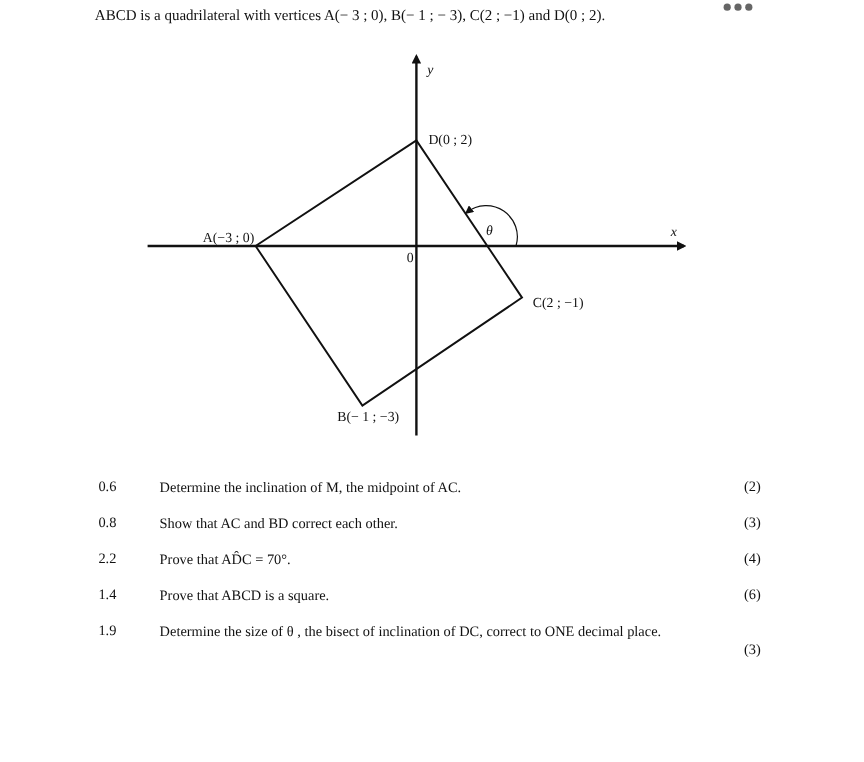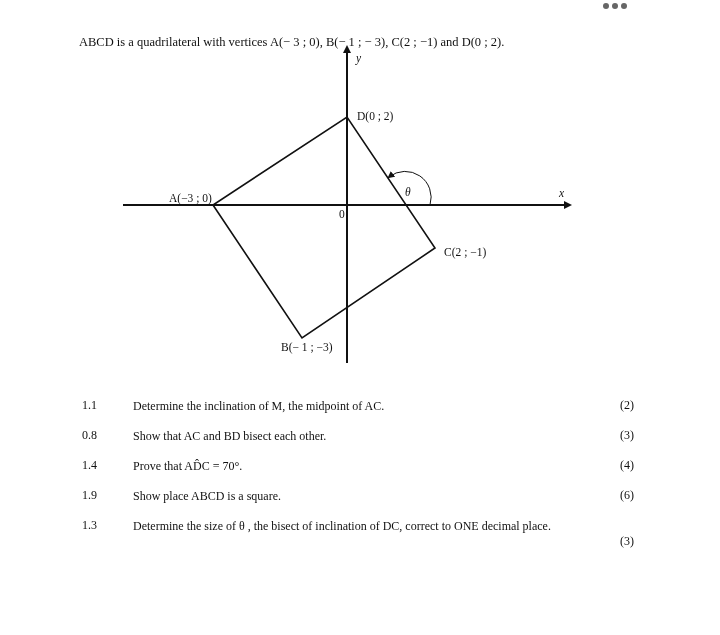--- a/index.html
+++ b/index.html
@@ -1,18 +1,18 @@
 <!DOCTYPE html>
 <html><head>
 <meta charset="utf-8">
 <style>
   html, body { margin:0; padding:0; background:#ffffff; }
   body { width:720px; height:635px; position:relative; overflow:hidden;
          font-family:"Liberation Serif", serif; color:#111; }
-  .intro { position:absolute; left:79px; top:6px; font-size:12.5px; white-space:nowrap;margin-top:29px; }
+  .intro { position:absolute; left:79px; top:6px; font-size:12.5px; white-space:nowrap; }
   .menu-dots { position:absolute; left:603px; top:3px; display:flex; gap:3px; cursor:pointer; }
   .menu-dots span { width:6px; height:6px; border-radius:50%; background:#666; display:block; }
   svg.fig { position:absolute; left:0; top:0; }
   svg.fig text { font-family:"Liberation Serif", serif; font-size:11.5px; fill:#111; }
   .q { position:absolute; left:0; width:720px; font-size:12px; }
   .q .num { position:absolute; left:82px; }
   .q .txt { position:absolute; left:133px; width:455px; line-height:16px; text-align:justify; }
   .q .marks { position:absolute; left:620px; }
 </style>
 </head>
@@ -48,36 +48,36 @@
   <text x="559" y="197" font-style="italic">x</text>
   <text x="339" y="218">0</text>
   <text x="405" y="196" font-style="italic">θ</text>
   <text x="357" y="120">D(0 ; 2)</text>
   <text x="169" y="202">A(−3 ; 0)</text>
   <text x="444" y="256">C(2 ; −1)</text>
   <text x="281" y="351">B(− 1 ; −3)</text>
 </svg>
 
 <div class="q" style="top:398px">
-  <span class="num">1.1</span>
+  <span class="num">0.6</span>
   <span class="txt">Determine the inclination of  M, the midpoint of AC.</span>
   <span class="marks">(2)</span>
 </div>
 <div class="q" style="top:428px">
   <span class="num">0.8</span>
-  <span class="txt">Show that AC and BD bisect each other.</span>
+  <span class="txt">Show that AC and BD correct each other.</span>
   <span class="marks">(3)</span>
 </div>
 <div class="q" style="top:458px">
-  <span class="num">1.4</span>
+  <span class="num">2.2</span>
   <span class="txt">Prove that  AD̂C = 70°.</span>
   <span class="marks">(4)</span>
 </div>
 <div class="q" style="top:488px">
-  <span class="num">1.9</span>
-  <span class="txt">Show place ABCD is a square.</span>
+  <span class="num">1.4</span>
+  <span class="txt">Prove that ABCD is a square.</span>
   <span class="marks">(6)</span>
 </div>
 <div class="q" style="top:518px">
-  <span class="num">1.3</span>
+  <span class="num">1.9</span>
   <span class="txt">Determine the size of θ , the bisect of inclination of DC, correct to ONE decimal place.</span>
   <span class="marks" style="top:16px">(3)</span>
 </div>
 
 </body></html>

